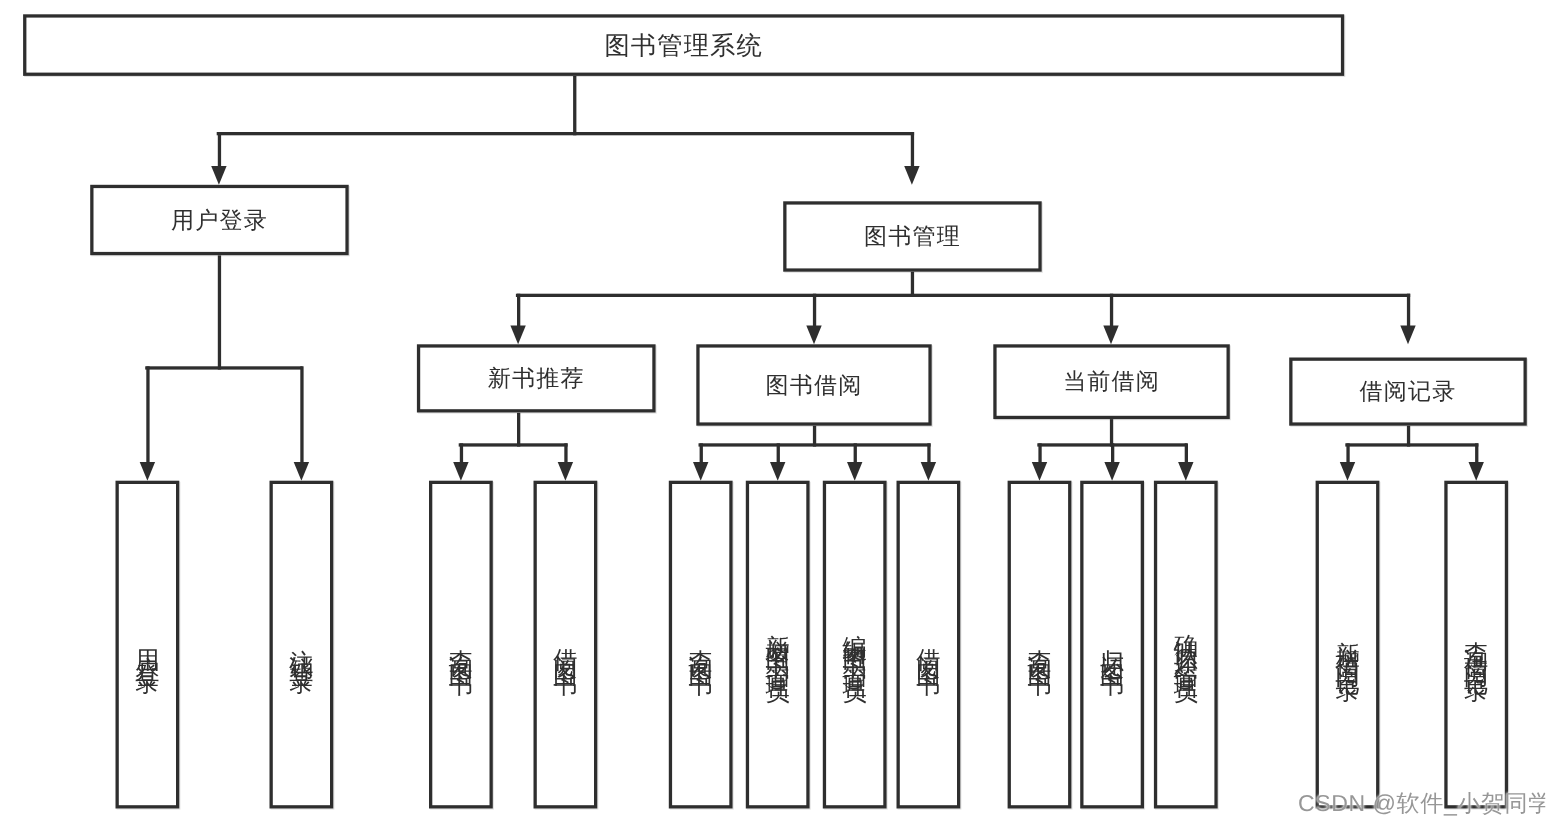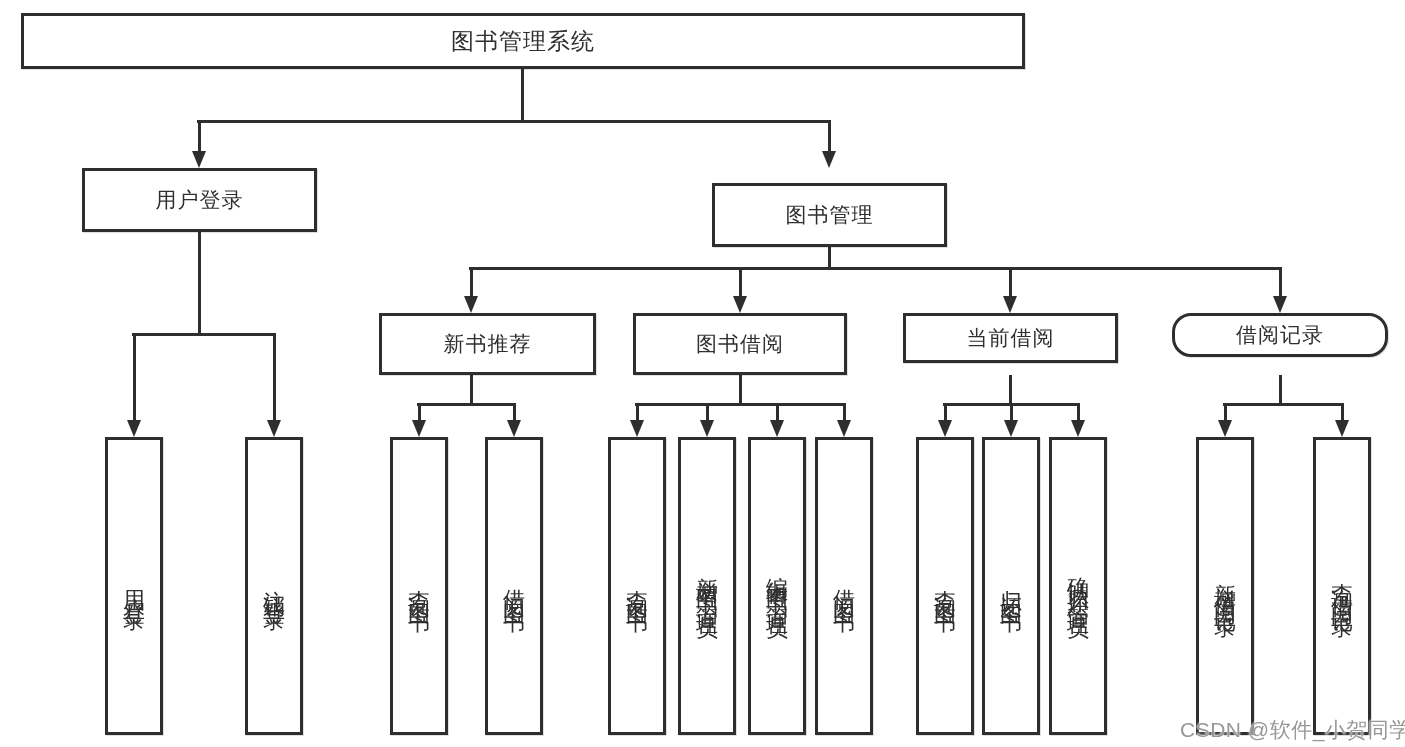--- a/index.html
+++ b/index.html
@@ -114,41 +114,41 @@
   <div class="v" style="left:1077px;top:403px;height:19px;"></div>
   <div class="ah" style="left:1071px;top:420px;"></div>
 
   <div class="v" style="left:1279px;top:375px;height:31px;"></div>
   <div class="h" style="left:1223px;top:403px;width:121px;"></div>
   <div class="v" style="left:1224px;top:403px;height:19px;"></div>
   <div class="ah" style="left:1218px;top:420px;"></div>
   <div class="v" style="left:1341px;top:403px;height:19px;"></div>
   <div class="ah" style="left:1335px;top:420px;"></div>
 
-  <div class="hbox title" style="left:21px;top:13px;width:1004px;height:56px;">
+  <div class="hbox title" style="left:21px;top:13px;width:1201px;height:56px;">
     <span>图书管理系统</span>
   </div>
 
   <div class="hbox" style="left:82px;top:168px;width:235px;height:64px;">
     <span>用户登录</span>
   </div>
   <div class="hbox" style="left:712px;top:183px;width:235px;height:64px;">
     <span>图书管理</span>
   </div>
 
   <div class="hbox" style="left:363px;top:313px;width:217px;height:62px;margin-left:16px;">
     <span>新书推荐</span>
   </div>
-  <div class="hbox" style="left:633px;top:313px;width:214px;height:62px;">
+  <div class="hbox" style="left:633px;top:313px;width:214px;height:74px;">
     <span>图书借阅</span>
   </div>
-  <div class="hbox" style="left:903px;top:313px;width:215px;height:50px;">
+  <div class="hbox" style="left:903px;top:313px;width:215px;height:68px;">
     <span>当前借阅</span>
   </div>
-  <div class="hbox" style="left:1172px;top:313px;width:216px;height:44px;border-radius:19px;">
+  <div class="hbox" style="left:1172px;top:325px;width:216px;height:62px;">
     <span>借阅记录</span>
   </div>
 
   <div class="vbox" style="left:105px;">
     <span>用户登录</span>
   </div>
   <div class="vbox" style="left:245px;">
     <span>注销登录</span>
   </div>
 

